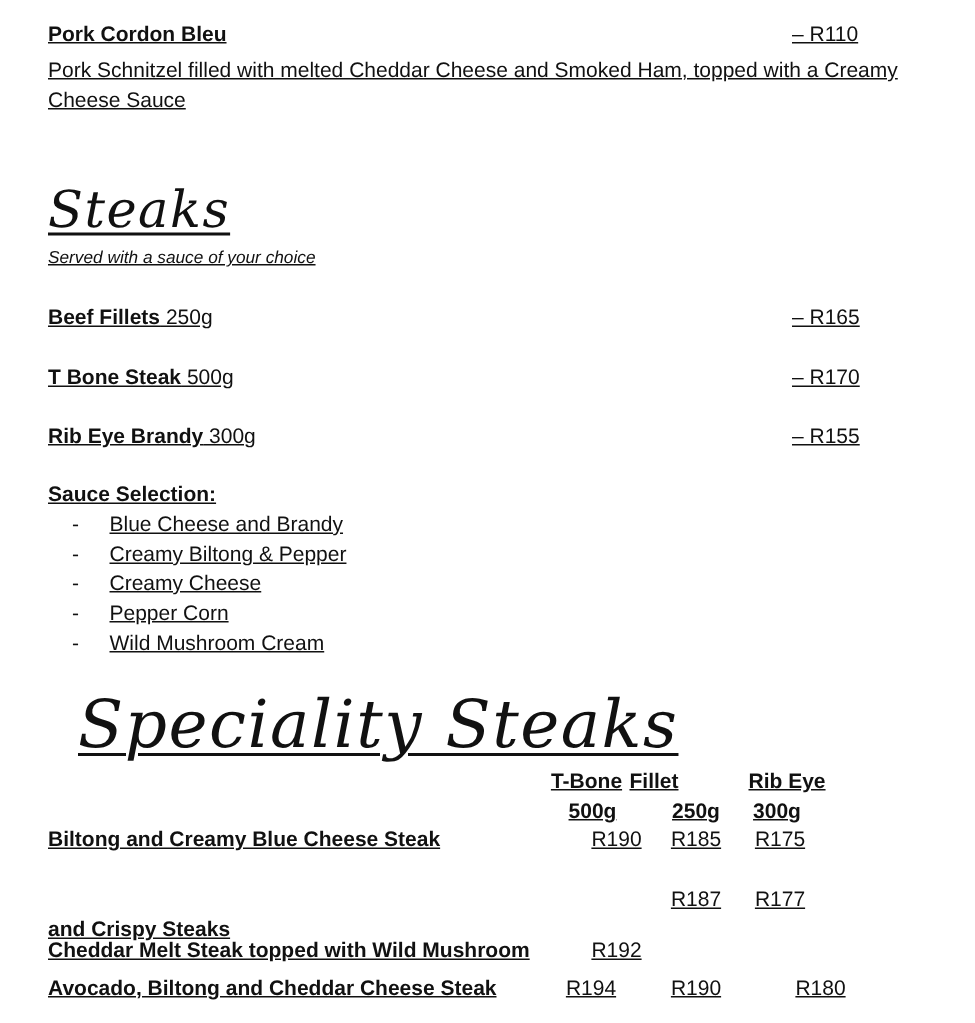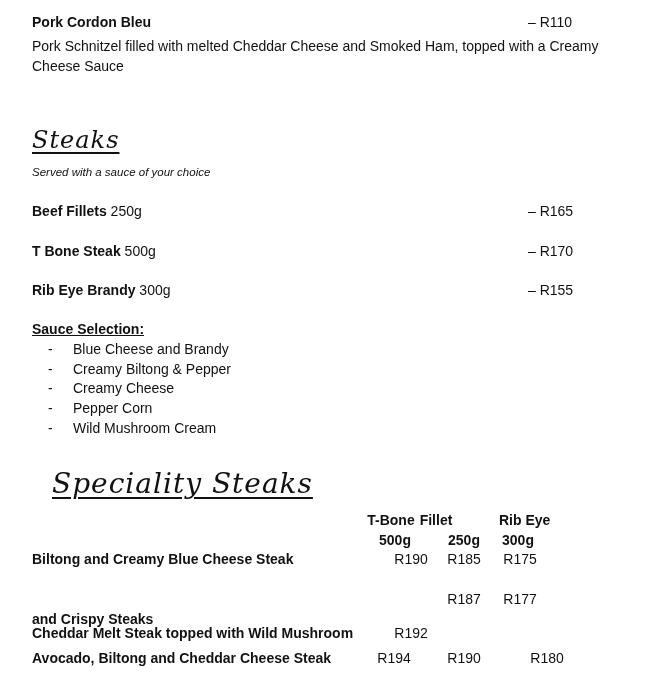--- a/index.html
+++ b/index.html
@@ -1,23 +1,23 @@
 <!DOCTYPE html>
 <html><head>
 <meta charset="utf-8">
 <style>
   html, body { margin: 0; padding: 0; background: #ffffff; }
   body { width: 650px; height: 682px; overflow: hidden; position: relative;
          font-family: "Liberation Sans", sans-serif; color: #111; font-size: 14px; }
-  .abs { position: absolute; white-space: nowrap; }
+  .abs { position: absolute; white-space: nowrap; text-decoration: underline; }
   .bold { font-weight: bold; }
   .script { font-family: "DejaVu Serif", serif; font-style: italic; text-decoration: underline;
             text-decoration-thickness: 2px; text-underline-offset: 4px; letter-spacing: 1px; }
-  .h-steaks { left: 32px; top: 120px; font-size: 24px; line-height: 40px; }
-  .h-spec { left: 52px; top: 464px; font-size: 28px; line-height: 40px; }
+  .h-steaks { left: 32px; top: 120px; font-size: 34px; line-height: 40px; }
+  .h-spec { left: 52px; top: 464px; font-size: 44px; line-height: 40px; }
   .desc { left: 32px; top: 36px; width: 610px; line-height: 20px; white-space: normal; }
   .italic-small { font-style: italic; font-size: 11.5px; }
   .price { left: 528px; }
   .sauce-hdr { text-decoration: underline; }
   .sauce-item { left: 48px; }
   .sauce-item .dash { display: inline-block; width: 25px; }
   .col { text-align: center; width: 50px; }
   .row-name { left: 32px; }
 </style>
 </head>

